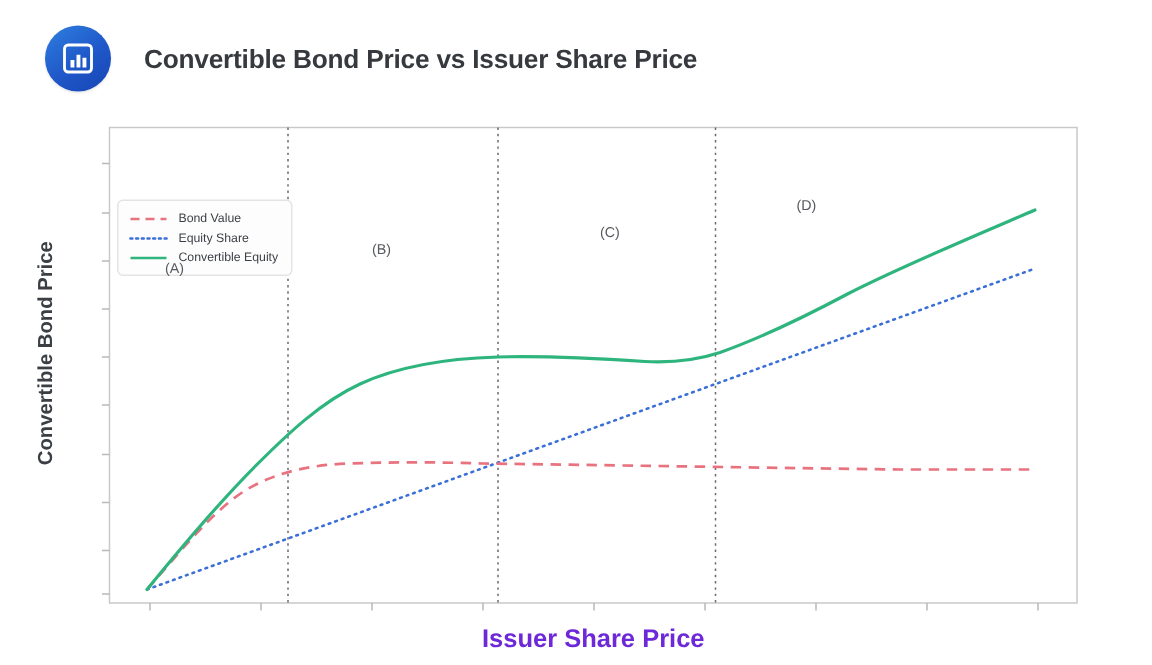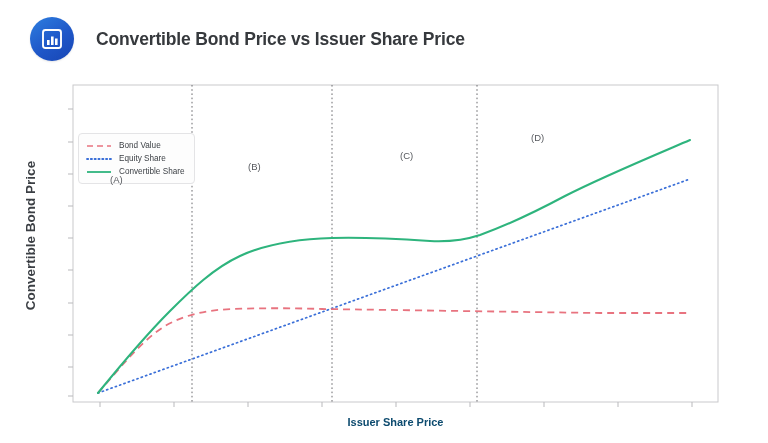--- a/index.html
+++ b/index.html
@@ -80,23 +80,23 @@
     font-weight: bold;
     color: #3b3f44;
     white-space: nowrap;
   }
   .xlabel {
     position: absolute;
     left: 73px;
     top: 338px;
     width: 645px;
     text-align: center;
-    font-size: 11px;
+    font-size: 17px;
     font-weight: bold;
-    color: #0c4a6e;
+    color: #6d28d9;
     white-space: nowrap;
   }
 
   
   .legend {
     position: absolute;
     left: 78px;
     top: 12px;
     background: #fdfdfd;
     border: 1px solid #e4e4e6;
@@ -223,21 +223,21 @@
           </svg>
         </span>
         <span class="legend-text">Equity Share</span>
       </div>
       <div class="legend-row">
         <span class="legend-swatch">
           <svg width="26" height="10" viewBox="0 0 26 10">
             <line x1="1" y1="5" x2="25" y2="5" stroke="#2eb47d" stroke-width="1.8"></line>
           </svg>
         </span>
-        <span class="legend-text">Convertible Share</span>
+        <span class="legend-text">Convertible Equity</span>
       </div>
     </div>
 
     <div class="region-note" style="left:110px; top:96px;">(A)</div>
     <div class="region-note" style="left:248px; top:83px;">(B)</div>
     <div class="region-note" style="left:400px; top:72px;">(C)</div>
     <div class="region-note" style="left:531px; top:54px;">(D)</div>
 
   </div>
 </div>

